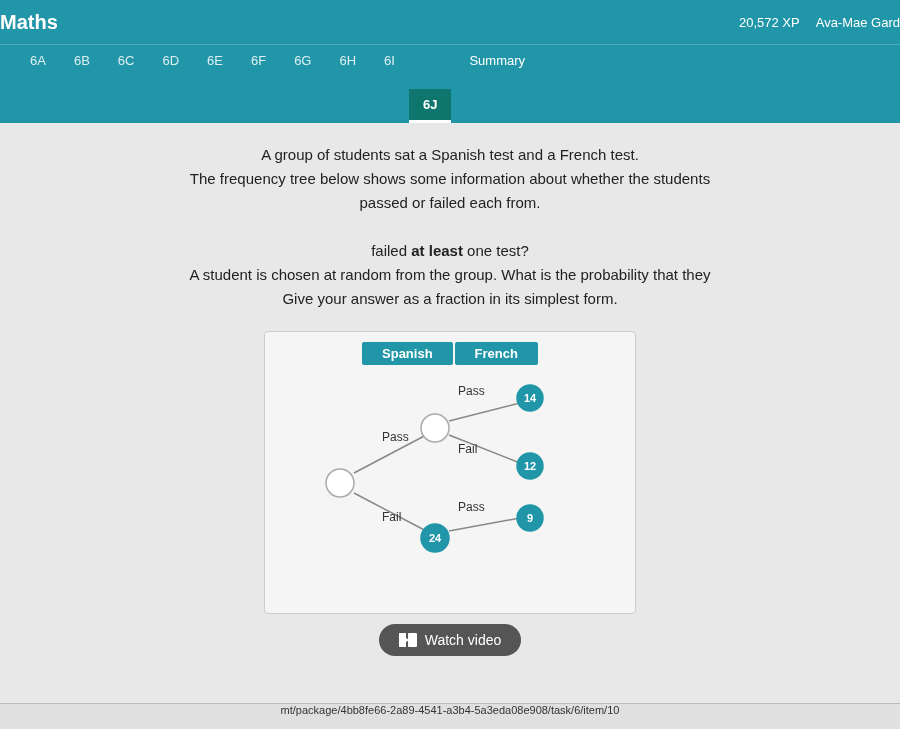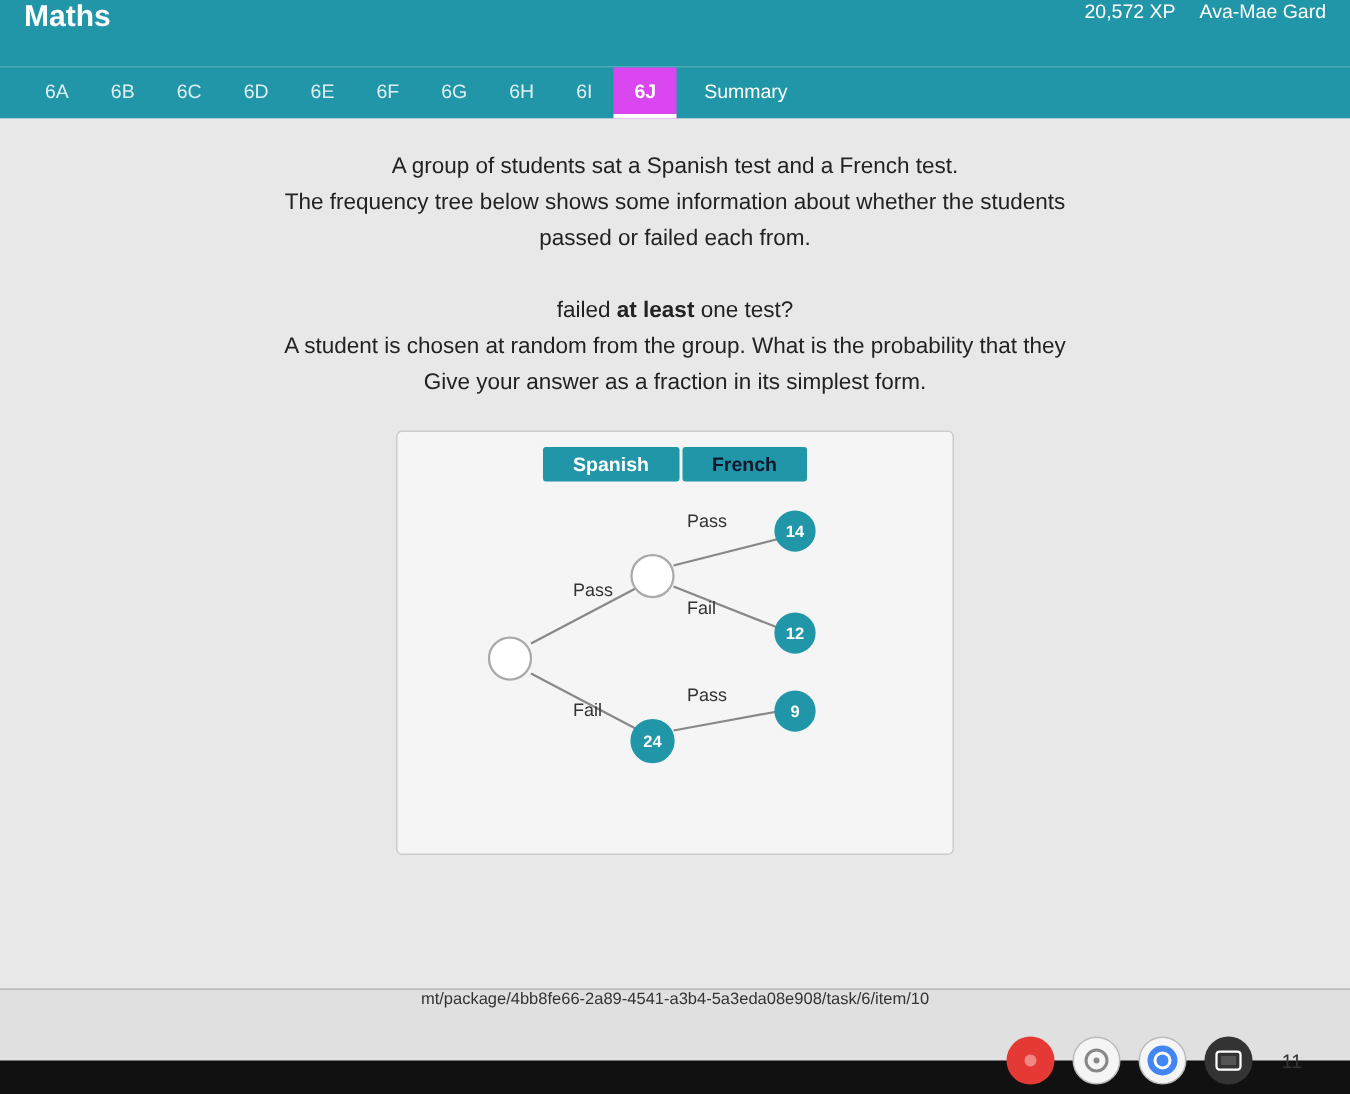--- a/index.html
+++ b/index.html
@@ -9,21 +9,22 @@
       width: 900px;
       min-height: 729px;
       overflow: hidden;
     }
 
     
     .top-bar {
       background: #2196a8;
       color: white;
       display: flex;
-      padding: 0 16px;
+      align-items: center;
+      padding: 0 0;
       height: 44px;
     }
     .top-bar-title {
       font-size: 20px;
       font-weight: bold;
       margin-right: auto;
     }
     .top-bar-xp {
       font-size: 13px;
       margin-right: 16px;
@@ -40,24 +41,25 @@
       border-top: 1px solid rgba(255,255,255,0.2);
     }
     .nav-tab {
       color: rgba(255,255,255,0.85);
       font-size: 13px;
       padding: 8px 14px;
       cursor: pointer;
       border-bottom: 3px solid transparent;
     }
     .nav-tab.active {
-      background: #d946ef;
+      background: #0f766e;
       border-bottom: 3px solid white;
       color: white;
       font-weight: bold;
+      margin-top: 44px;
     }
     .nav-tab-summary {
       color: white;
       font-size: 13px;
       padding: 8px 14px;
       cursor: pointer;
       margin-left: 4px;
     }
 
     
@@ -105,21 +107,21 @@
     .tree-header-spanish {
       background: #2196a8;
       color: white;
       font-size: 13px;
       font-weight: bold;
       padding: 4px 20px;
       border-radius: 2px;
     }
     .tree-header-french {
       background: #2196a8;
-      color: #0f172a;
+      color: #ffffff;
       font-size: 13px;
       font-weight: bold;
       padding: 4px 20px;
       border-radius: 2px;
       margin-left: 2px;
     }
 
     
     .tree-svg-container {
       position: relative;
@@ -270,20 +272,30 @@
 
           <text x="72" y="68" fill="#333" font-size="12">Pass</text>
           <text x="72" y="148" fill="#333" font-size="12">Fail</text>
           <text x="148" y="22" fill="#333" font-size="12">Pass</text>
           <text x="148" y="80" fill="#333" font-size="12">Fail</text>
           <text x="148" y="138" fill="#333" font-size="12">Pass</text>
         </svg>
       </div>
     </div>
 
+    <button class="watch-video-btn">
+      <span class="play-icon">
+        <svg width="18" height="14" viewBox="0 0 18 14">
+          <rect x="0" y="0" width="7" height="14" fill="white"></rect>
+          <rect x="9" y="0" width="9" height="14" fill="white" rx="1"></rect>
+          <polygon points="0,0 10,7 0,14" fill="white"></polygon>
+        </svg>
+      </span>
+      <span>Watch video</span>
+    </button>
   </div>
 </div>
 
 <div class="taskbar">
   <span class="taskbar-url">mt/package/4bb8fe66-2a89-4541-a3b4-5a3eda08e908/task/6/item/10</span>
   <div class="taskbar-icons">
 
     <div class="taskbar-icon" style="background:#e53935;">
       <svg width="18" height="18" viewBox="0 0 18 18">
           <circle cx="9" cy="9" r="8" fill="#e53935"></circle>

